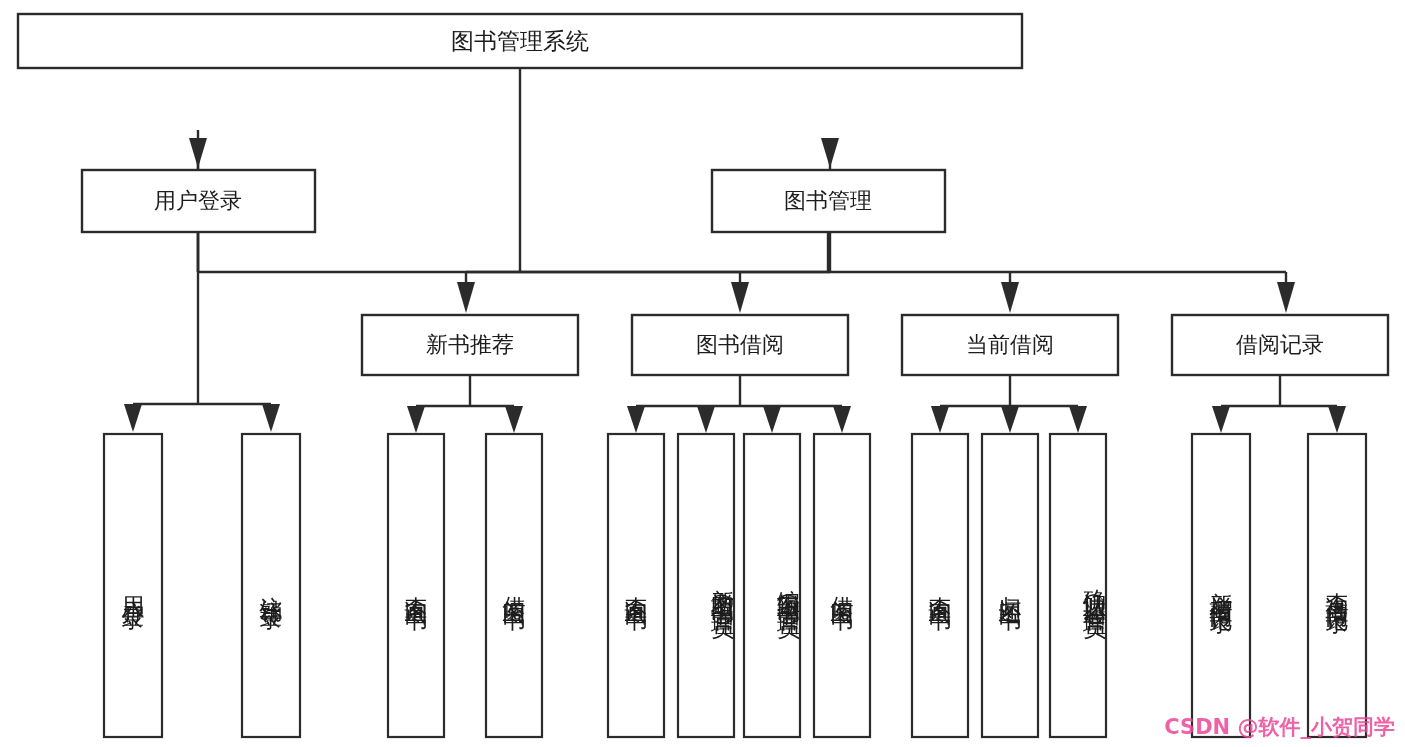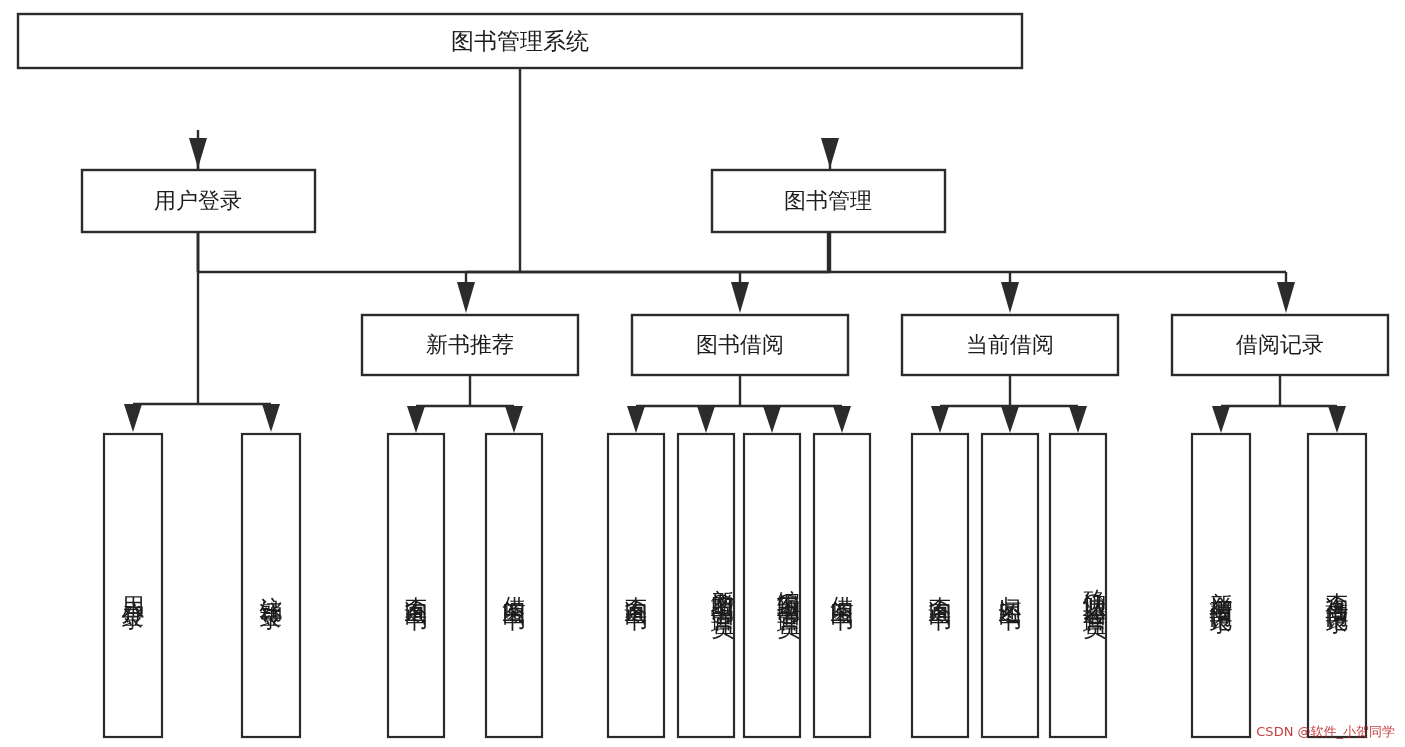--- a/index.html
+++ b/index.html
@@ -70,24 +70,25 @@
     color: #1c1c1c;
     white-space: nowrap;
     text-align: center;
     pointer-events: none;
   }
   .watermark {
     position: absolute;
     right: 10px;
     bottom: 6px;
     font-family: "DejaVu Sans", "Liberation Sans", sans-serif;
-    font-size: 13px;
-    color: #b91c1c;
+    font-size: 21px;
+    color: #ec4899;
     opacity: 0.85;
     white-space: nowrap;
+    font-weight: bold;
   }
 </style>
 </head>
 <body>
 
 <div id="diagram-root">
 
   <svg id="tree-svg" viewBox="0 0 1405 747">
     <defs>
       <marker id="arrow" viewBox="0 0 12 14" refX="6" refY="13" markerWidth="12" markerHeight="14" orient="auto-start-reverse" markerUnits="userSpaceOnUse">

